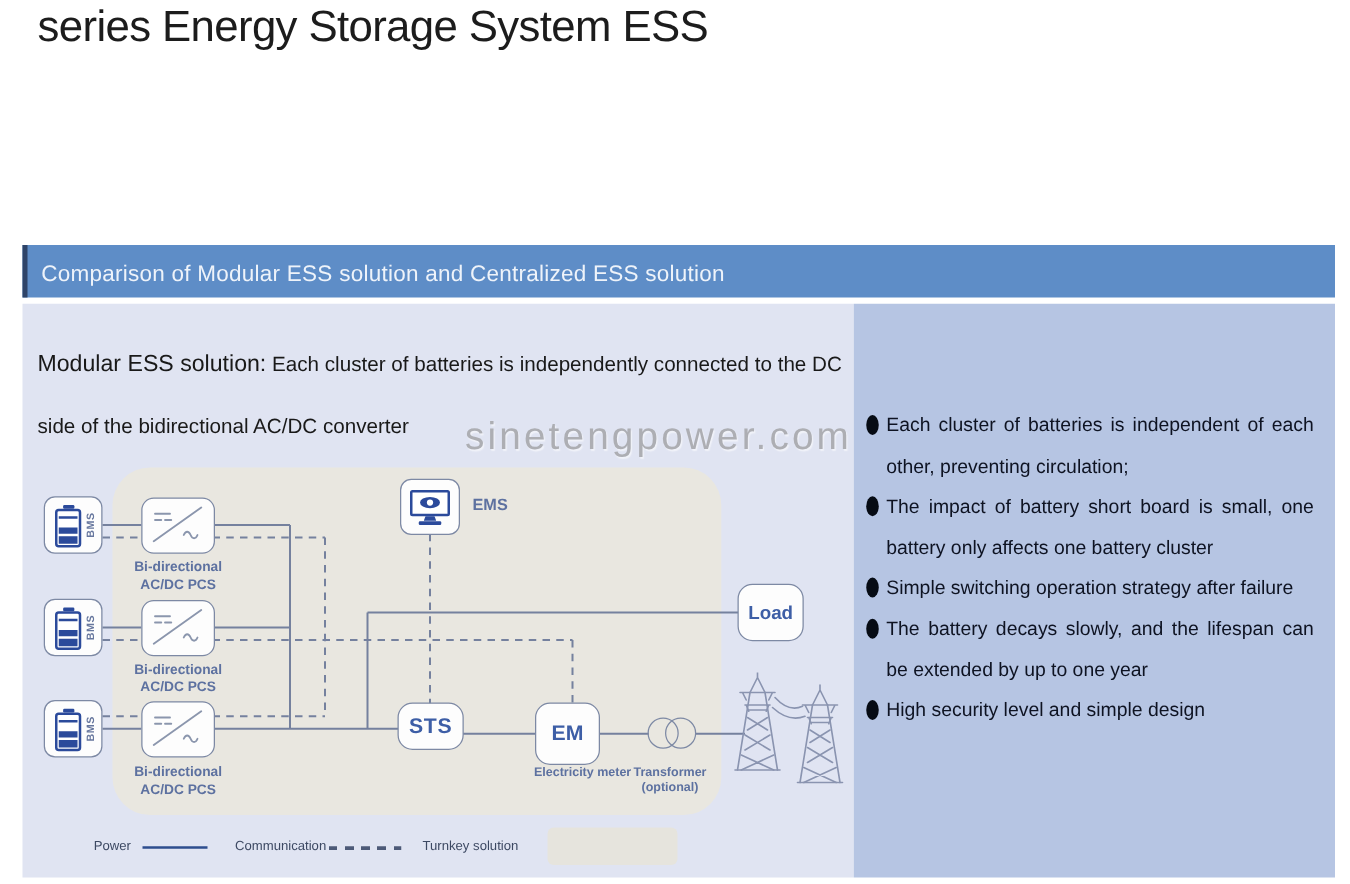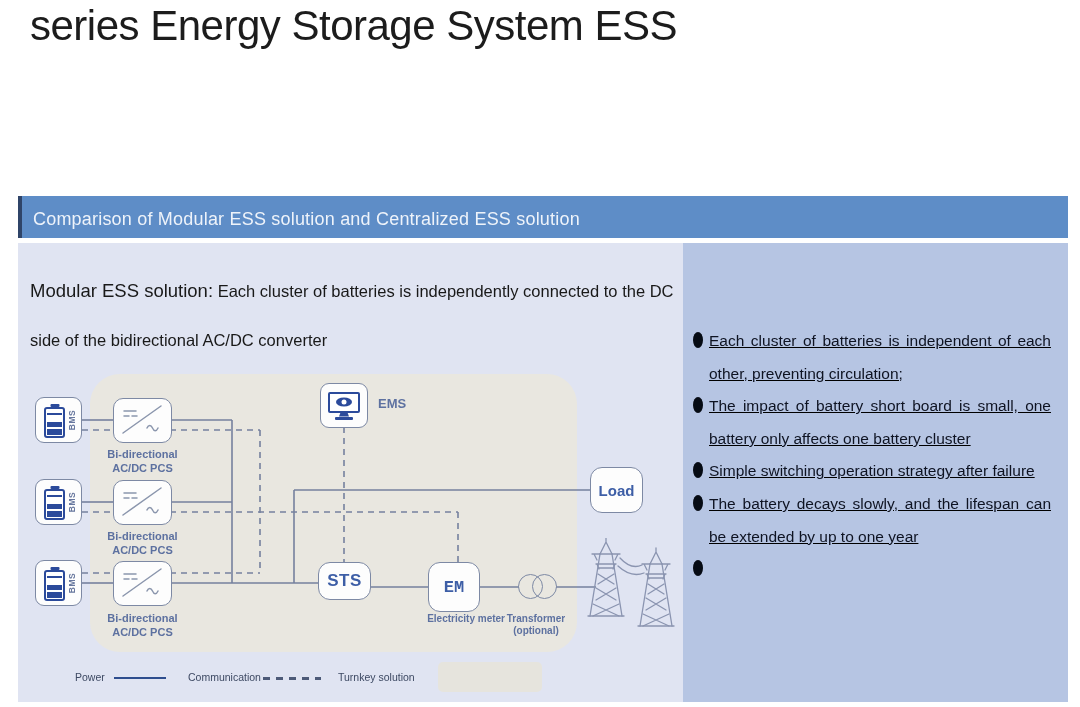--- a/index.html
+++ b/index.html
@@ -1,24 +1,24 @@
 <!DOCTYPE html>
 <html><head>
 <meta charset="utf-8">
 <style>
   html,body{margin:0;padding:0;background:#fff;}
   .page{position:relative;width:1080px;height:707px;background:#ffffff;overflow:hidden;
         font-family:"Liberation Sans","DejaVu Sans",sans-serif;}
-  .title{position:absolute;left:30px;top:2px;font-size:42px;font-weight:400;color:#1c1c1c;letter-spacing:-0.5px;margin:0;}
+  .title{position:absolute;left:30px;top:2px;font-size:35px;font-weight:400;color:#1c1c1c;letter-spacing:-0.5px;margin:0;}
   .banner{position:absolute;left:18px;top:196px;width:1050px;height:42px;background:#5e8dc7;}
   .banner-strip{position:absolute;left:0;top:0;width:4px;height:100%;background:#2f4468;}
   .banner-text{position:absolute;left:15px;top:0;line-height:46px;font-size:18px;color:#eef3fa;letter-spacing:0.2px;}
   .left-panel{position:absolute;left:18px;top:243px;width:665px;height:459px;background:#e0e4f2;}
   .right-panel{position:absolute;left:683px;top:243px;width:385px;height:459px;background:#b6c5e3;
-               box-sizing:border-box;padding:82px 17px 0 10px;text-decoration:underline;}
+               box-sizing:border-box;padding:82px 17px 0 10px;}
   .desc{position:absolute;left:30px;top:266px;width:656px;margin:0;font-size:16.5px;line-height:49px;color:#191919;z-index:4;}
   .desc-head{font-size:18.5px;}
   .gray-area{position:absolute;left:90px;top:374px;width:487px;height:278px;background:#e9e7e0;border-radius:30px;z-index:1;}
   .wires{position:absolute;left:0;top:0;width:1080px;height:707px;z-index:2;pointer-events:none;}
   .node{position:absolute;background:#fdfdfd;border:1.6px solid #7d89a4;box-sizing:border-box;z-index:3;}
   .batt-box{width:47px;height:46px;border-radius:9px;}
   .batt{position:absolute;left:8px;top:9px;width:17px;height:27px;border:2px solid #2b4a9b;border-radius:3px;background:#fff;}
   .batt-cap{position:absolute;left:50%;top:-5px;transform:translateX(-50%);width:9px;height:3px;background:#2b4a9b;border-radius:1px;}
   .batt .s1{position:absolute;left:1px;right:1px;top:4px;height:2px;background:#2b4a9b;}
   .batt .s2{position:absolute;left:1px;right:1px;bottom:9px;height:5px;background:#2b4a9b;}
@@ -28,21 +28,21 @@
   .conv-box{width:59px;height:45px;border-radius:10px;}
   .ems-box{width:48px;height:45px;border-radius:9px;display:flex;flex-direction:column;align-items:center;justify-content:center;}
   .mon{position:relative;width:28px;height:17px;border:2px solid #2b4a9b;border-radius:2px;background:#fff;}
   .eye{position:absolute;left:50%;top:50%;transform:translate(-50%,-50%);width:16px;height:9px;background:#2b4a9b;border-radius:50%;}
   .pupil{position:absolute;left:50%;top:50%;transform:translate(-50%,-50%);width:5px;height:5px;background:#fff;border-radius:50%;}
   .stand{width:10px;height:4px;background:#2b4a9b;clip-path:polygon(15% 0,85% 0,100% 100%,0 100%);}
   .mbase{width:18px;height:3px;background:#2b4a9b;border-radius:1px;}
   .lbl-box{border-radius:12px;display:flex;align-items:center;justify-content:center;
            font-weight:bold;color:#3d5ea6;}
   .sts-box{left:318px;top:562px;width:53px;height:38px;font-size:17px;letter-spacing:0.5px;}
-  .em-box{left:428px;top:562px;width:52px;height:50px;font-size:17px;font-family:Liberation Mono, monospace;}
+  .em-box{left:428px;top:562px;width:52px;height:50px;font-size:17px;}
   .load-box{left:590px;top:467px;width:53px;height:46px;font-size:15px;}
   .xf-circle{position:absolute;width:25px;height:25px;border:1.6px solid #7d89a4;border-radius:50%;box-sizing:border-box;z-index:3;}
   .pcs-label{position:absolute;left:90px;width:105px;text-align:center;font-size:11px;font-weight:bold;
              color:#5d71a0;line-height:13.5px;z-index:3;}
   .small-cap{position:absolute;font-size:10px;font-weight:bold;color:#5d71a0;line-height:12px;z-index:3;}
   .ems-label{position:absolute;left:378px;top:396px;font-size:13px;font-weight:bold;color:#5d71a0;z-index:3;}
   .legend{position:absolute;z-index:3;font-size:10.5px;color:#3d4963;}
   .power-line{position:absolute;left:114px;top:677px;width:52px;height:2px;background:#2e4d8e;z-index:3;}
   .comm-line{position:absolute;left:263px;top:677px;width:58px;height:2.5px;z-index:3;
              background:repeating-linear-gradient(90deg,#4d5a78 0 7px,transparent 7px 13px);}
@@ -79,20 +79,21 @@
     <div class="bullet-item">
       <span class="bullet-dot"></span>
       <span class="bullet-text">Simple switching operation strategy after failure</span>
     </div>
     <div class="bullet-item">
       <span class="bullet-dot"></span>
       <span class="bullet-text">The battery decays slowly, and the lifespan can be extended by up to one year</span>
     </div>
     <div class="bullet-item">
       <span class="bullet-dot"></span>
+      <span class="bullet-text">High security level and simple design</span>
     </div>
   </div>
 
   <p class="desc"><span class="desc-head">Modular ESS solution:</span><span> Each cluster of batteries is independently connected to the DC side of the bidirectional AC/DC converter</span></p>
 
   <div class="gray-area"></div>
 
   <svg class="wires" viewBox="0 0 1080 707">
     <g stroke="#75819e" stroke-width="1.6" fill="none">
 
@@ -238,14 +239,15 @@
     </g>
   </svg>
 
   <span class="legend" style="left:75px;top:671px;">Power</span>
   <div class="power-line"></div>
   <span class="legend" style="left:188px;top:671px;">Communication</span>
   <div class="comm-line"></div>
   <span class="legend" style="left:338px;top:671px;">Turnkey solution</span>
   <div class="turnkey-swatch"></div>
 
+  <div class="watermark">sinetengpower.com</div>
 
 </div>
 
 </body></html>

